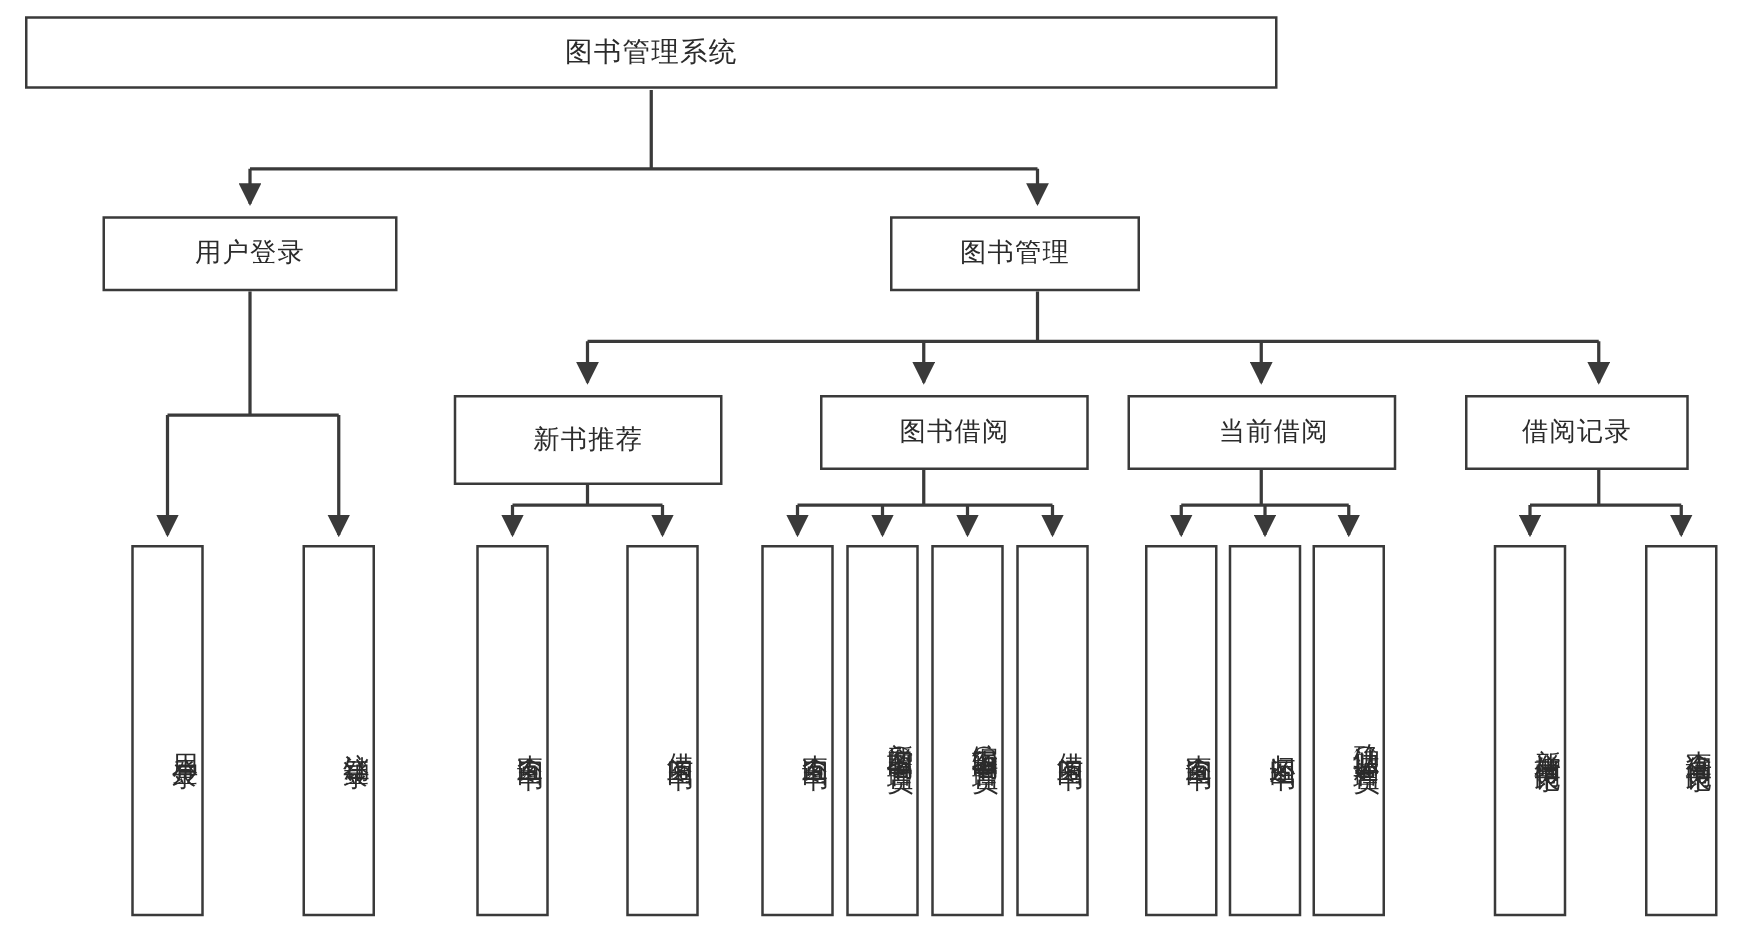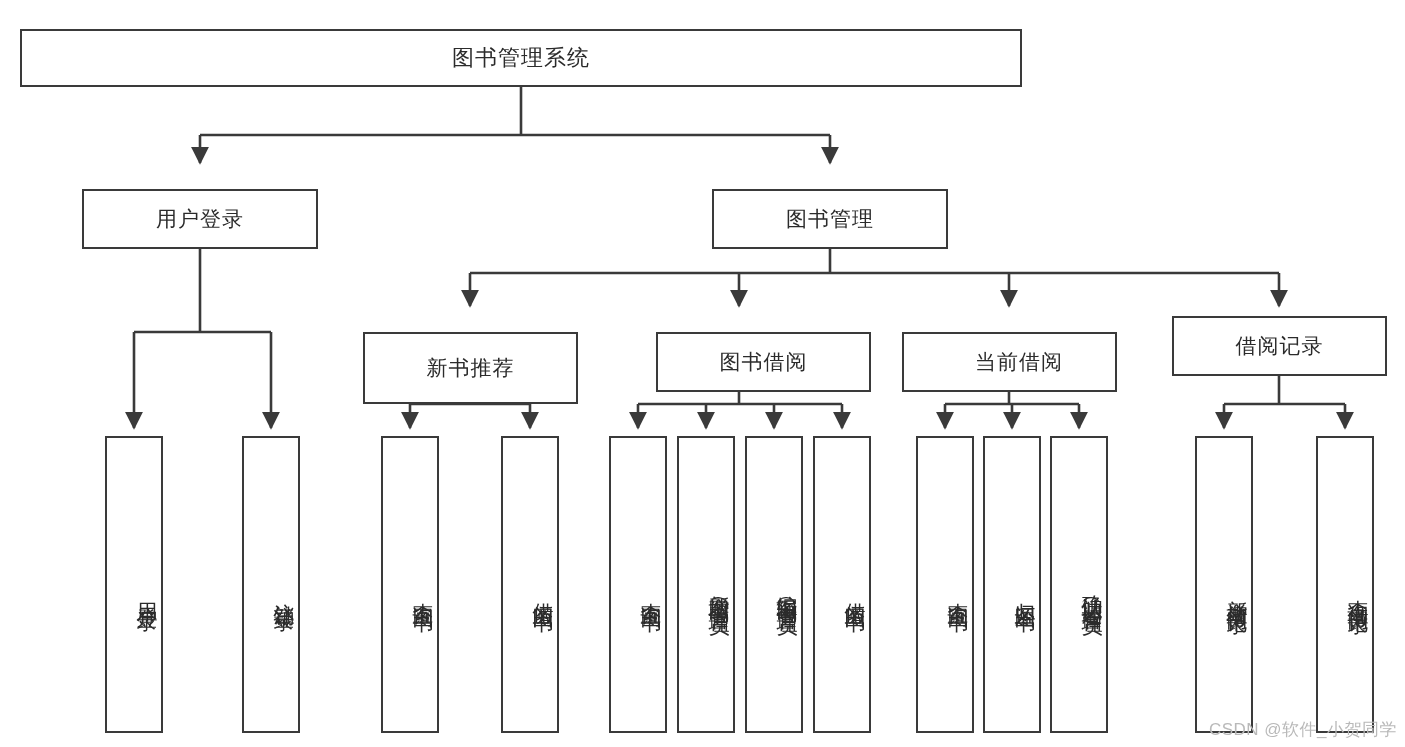--- a/index.html
+++ b/index.html
@@ -33,21 +33,20 @@
     display: flex;
     align-items: center;
     justify-content: center;
     color: #2b2b2b;
     z-index: 2;
   }
   .node.h {
     font-size: 21px;
     letter-spacing: 1px;
     line-height: 1.2;
-    margin-top: 16px;
   }
   .node.root {
     font-size: 22px;
   }
   .node.v {
     writing-mode: vertical-rl;
     text-orientation: upright;
     font-size: 21px;
     letter-spacing: 3px;
     align-items: flex-start;
@@ -122,26 +121,26 @@
       <path d="M 1279 376 L 1279 404"></path>
       <path d="M 1224 404 L 1345 404"></path>
       <path d="M 1224 404 L 1224 428" marker-end="url(#arrow)"></path>
       <path d="M 1345 404 L 1345 428" marker-end="url(#arrow)"></path>
     </g>
   </svg>
 
   <div class="node h root" style="left:20px; top:13px; width:1002px; height:58px;">图书管理系统</div>
 
   <div class="node h" style="left:82px; top:173px; width:236px; height:60px;">用户登录</div>
-  <div class="node h" style="left:712px; top:173px; width:236px; height:60px;">图书管理</div>
+  <div class="node h" style="left:712px; top:173px; width:200px; height:60px;">图书管理</div>
 
   <div class="node h" style="left:363px; top:316px; width:215px; height:72px;">新书推荐</div>
   <div class="node h" style="left:656px; top:316px; width:215px; height:60px;">图书借阅</div>
   <div class="node h" style="left:902px; top:316px; width:215px; height:60px;padding-left:19px;">当前借阅</div>
-  <div class="node h" style="left:1172px; top:300px; width:215px; height:60px;">借阅记录</div>
+  <div class="node h" style="left:1172px; top:316px; width:179px; height:60px;">借阅记录</div>
 
   <div class="node v" style="left:105px; top:436px; width:58px; height:297px;">
     <span class="vtxt">用户登录</span>
   </div>
   <div class="node v" style="left:242px; top:436px; width:58px; height:297px;">
     <span class="vtxt">注销登录</span>
   </div>
 
   <div class="node v" style="left:381px; top:436px; width:58px; height:297px;">
     <span class="vtxt">查询图书</span>
@@ -173,15 +172,14 @@
     <span class="vtxt">确认归还（管理员）</span>
   </div>
 
   <div class="node v" style="left:1195px; top:436px; width:58px; height:297px;">
     <span class="vtxt">新增借阅记录</span>
   </div>
   <div class="node v" style="left:1316px; top:436px; width:58px; height:297px;">
     <span class="vtxt">查询借阅记录</span>
   </div>
 
-  <div class="watermark">CSDN @软件_小贺同学</div>
 
 </div>
 
 </body></html>

